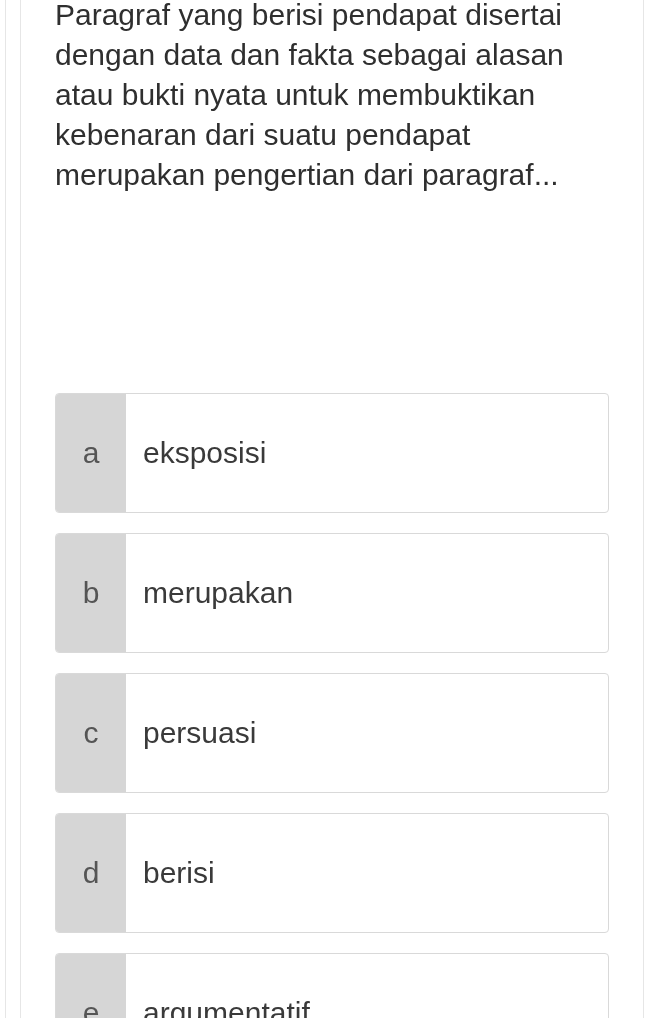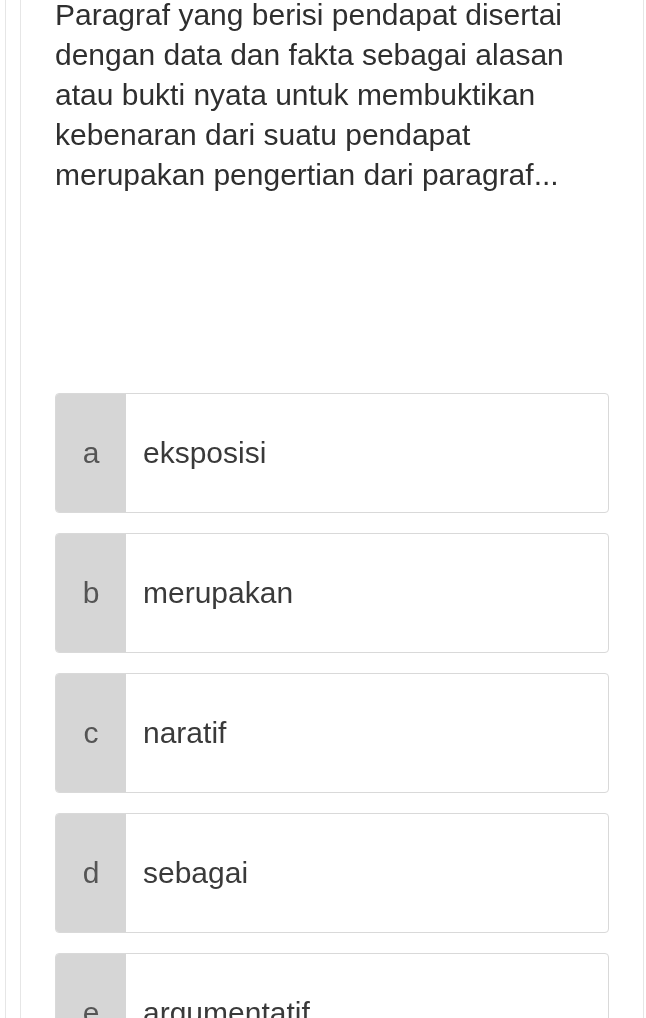--- a/index.html
+++ b/index.html
@@ -87,25 +87,25 @@
       <div class="option">
         <div class="key">a</div>
         <div class="label">eksposisi</div>
       </div>
       <div class="option">
         <div class="key">b</div>
         <div class="label">merupakan</div>
       </div>
       <div class="option">
         <div class="key">c</div>
-        <div class="label">naratif</div>
+        <div class="label">persuasi</div>
       </div>
       <div class="option">
         <div class="key">d</div>
-        <div class="label">sebagai</div>
+        <div class="label">berisi</div>
       </div>
       <div class="option">
         <div class="key">e</div>
         <div class="label">argumentatif</div>
       </div>
     </div>
   </div>
 </div>
 
 </body></html>

